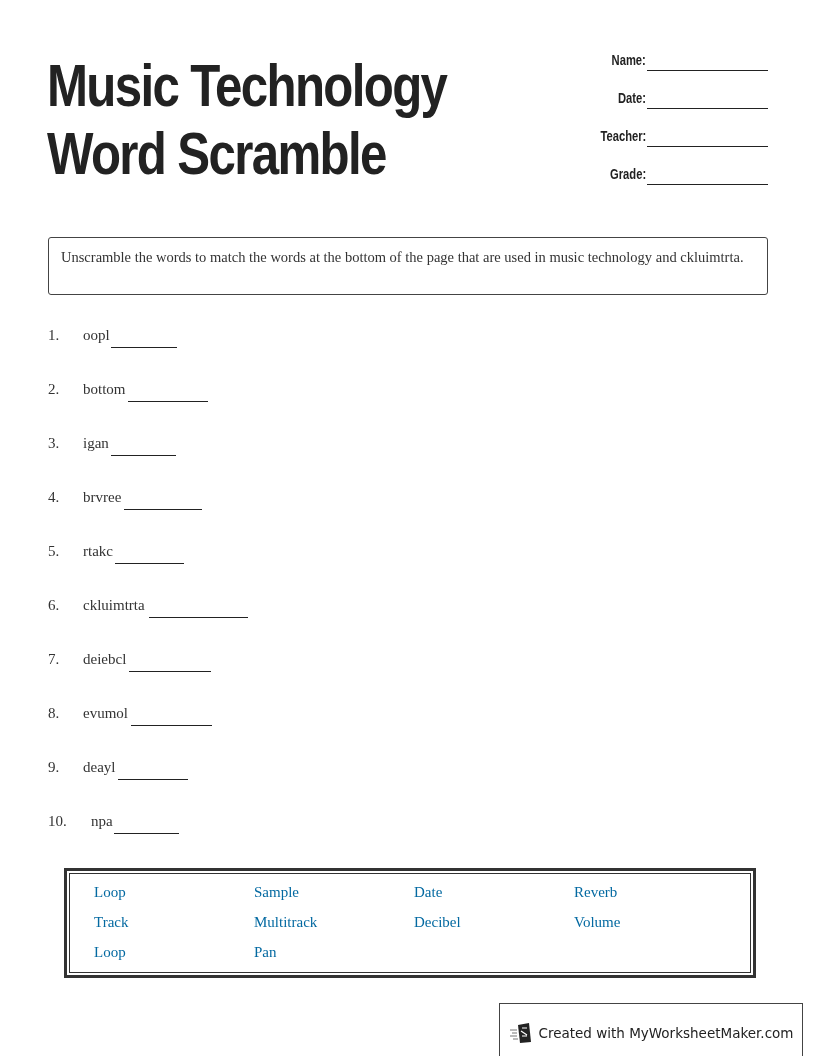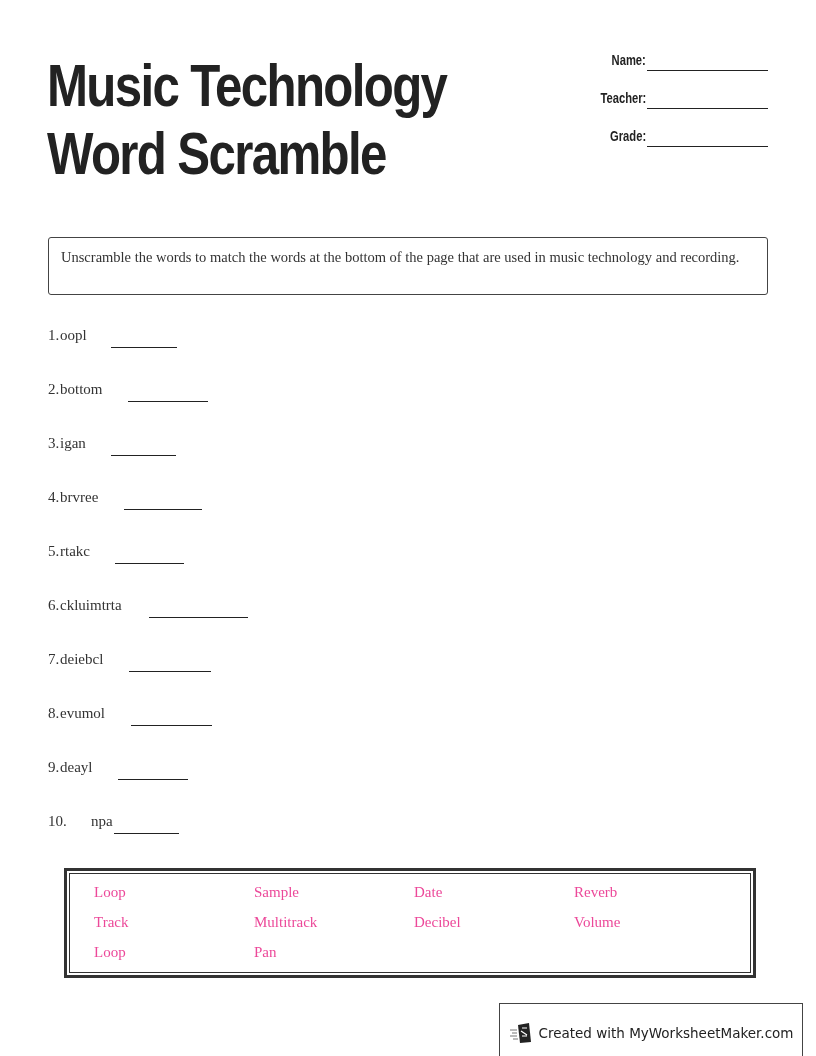--- a/index.html
+++ b/index.html
@@ -22,28 +22,28 @@
   .field-line { position: absolute; left: 67px; top: 20px; width: 121px; height: 0; border-bottom: 1.3px solid #222; }
   .instructions {
     position: absolute; left: 48px; top: 237px; width: 694px; height: 33px;
     border: 1.3px solid #444; border-radius: 3px; padding: 9px 12px 14px 12px;
     font-family: "Liberation Serif", serif; font-size: 14.5px; line-height: 21px; color: #333;
   }
   .list { position: absolute; left: 48px; top: 327px; }
   .item { position: absolute; left: 0; height: 24px; white-space: nowrap;
     font-family: "Liberation Serif", serif; font-size: 15px; color: #333; }
   .num { position: absolute; left: 0; top: 0; }
-  .word { position: absolute; left: 12px; top: 0; }
+  .word { position: absolute; left: 35px; top: 0; }
   .blank { position: absolute; top: 20px; height: 0; border-bottom: 1.6px solid #222; }
   .bank {
     position: absolute; left: 64px; top: 868px; width: 682px; height: 100px;
     border: 3px solid #333; padding: 2px; box-sizing: content-box;
   }
   .bank-inner { width: 100%; height: 100%; border: 1.2px solid #333; box-sizing: border-box; position: relative; }
-  .bank-word { position: absolute; font-family: "Liberation Serif", serif; font-size: 15px; color: #ec4899; }
+  .bank-word { position: absolute; font-family: "Liberation Serif", serif; font-size: 15px; color: #0369a1; }
   .footer {
     position: absolute; left: 499px; top: 1003px; width: 304px; height: 60px;
     border: 1.3px solid #444; box-sizing: border-box;
     display: flex; align-items: center; justify-content: center; gap: 6px;
     font-family: "DejaVu Sans", sans-serif; font-size: 13.5px; color: #222;
   }
   .logo { width: 24px; height: 22px; display: inline-block; }
 </style>
 </head>
 <body>
@@ -52,30 +52,34 @@
   <div>Music Technology</div>
   <div>Word Scramble</div>
 </div>
 
 <div class="fields">
   <div class="field">
     <span class="field-label">Name:</span>
     <span class="field-line"></span>
   </div>
   <div class="field">
+    <span class="field-label">Date:</span>
+    <span class="field-line"></span>
+  </div>
+  <div class="field">
     <span class="field-label">Teacher:</span>
     <span class="field-line"></span>
   </div>
   <div class="field">
     <span class="field-label">Grade:</span>
     <span class="field-line"></span>
   </div>
 </div>
 
-<div class="instructions">Unscramble the words to match the words at the bottom of the page that are used in music technology and recording.</div>
+<div class="instructions">Unscramble the words to match the words at the bottom of the page that are used in music technology and ckluimtrta.</div>
 
 <div class="list">
   <div class="item" style="top:0px">
     <span class="num">1.</span>
     <span class="word">oopl</span>
     <span class="blank" style="left:63px;width:66px"></span>
   </div>
   <div class="item" style="top:54px">
     <span class="num">2.</span>
     <span class="word">bottom</span>

